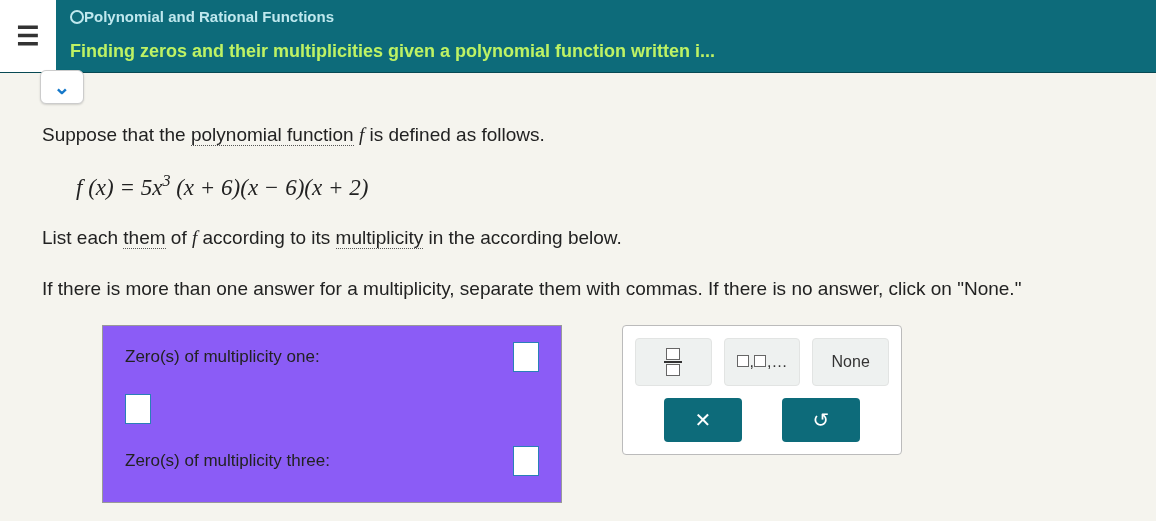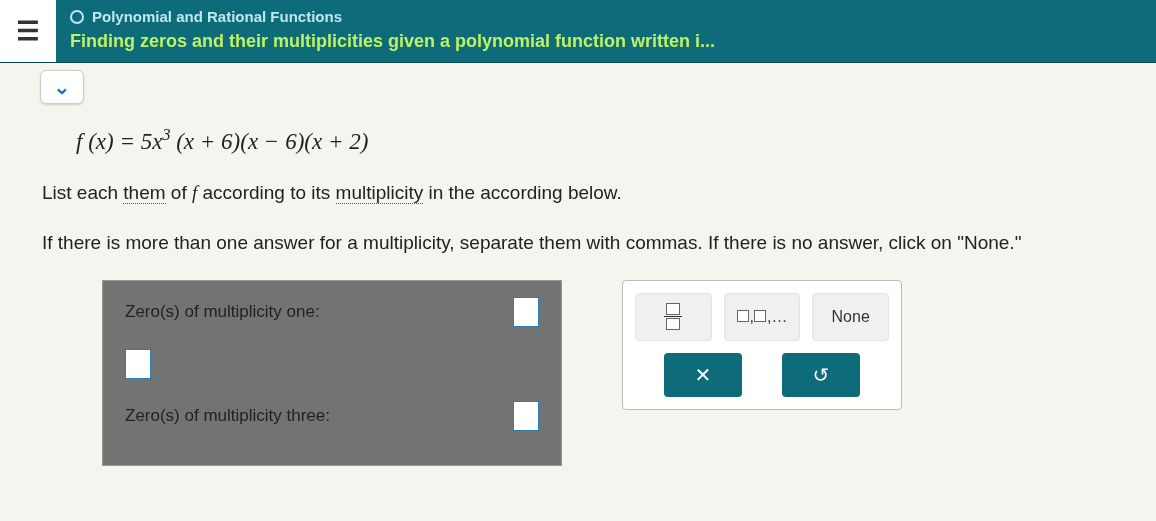--- a/index.html
+++ b/index.html
@@ -27,25 +27,24 @@
       font-size: 26px;
       font-weight: bold;
     }
     .header-text {
       padding: 8px 14px 10px;
       flex: 1;
     }
     .crumb-row {
       display: flex;
       align-items: center;
-      gap: 8px;
       color: #bfe8ee;
       font-size: 15px;
       font-weight: bold;
-      margin-bottom: 6px;
+      margin-bottom: 16px;
     }
     .crumb-circle {
       width: 14px; height: 14px;
       border: 2px solid #bfe8ee;
       border-radius: 50%;
     }
     .title {
       color: #bef264;
       font-size: 18px;
       font-weight: bold;
@@ -84,23 +83,23 @@
     .equation sup { font-size: .7em; }
     .lower-row {
       display: flex;
       gap: 60px;
       align-items: flex-start;
       margin-top: 10px;
       padding-left: 60px;
     }
     .answer-box {
       border: 1px solid #999;
-      padding: 16px 22px 12px;
+      padding: 16px 22px 4px;
       width: 460px;
-      background: #737373;
+      background: #8b5cf6;
     }
     .ans-line {
       display: flex;
       align-items: center;
       justify-content: space-between;
       margin-bottom: 22px;
       font-size: 17px;
     }
     .ans-input {
       width: 26px; height: 30px;
@@ -173,20 +172,23 @@
     </div>
     <div class="title">Finding zeros and their multiplicities given a polynomial function written i...</div>
   </div>
 </div>
 
 <div class="expand-tab">
   <span>⌄</span>
 </div>
 
 <div class="content">
+  <p>
+    <span>Suppose that the </span><span class="dotted">polynomial function</span><span> </span><span class="italic">f</span><span> is defined as follows.</span>
+  </p>
 
   <div class="equation">
     <span>f (x) = 5x</span><sup>3</sup><span> (x + 6)(x − 6)(x + 2)</span>
   </div>
 
   <p>
     <span>List each </span><span class="dotted">them</span><span> of </span><span class="italic">f</span><span> according to its </span><span class="dotted">multiplicity</span><span> in the according below.</span>
   </p>
 
   <p>If there is more than one answer for a multiplicity, separate them with commas. If there is no answer, click on "None."</p>

